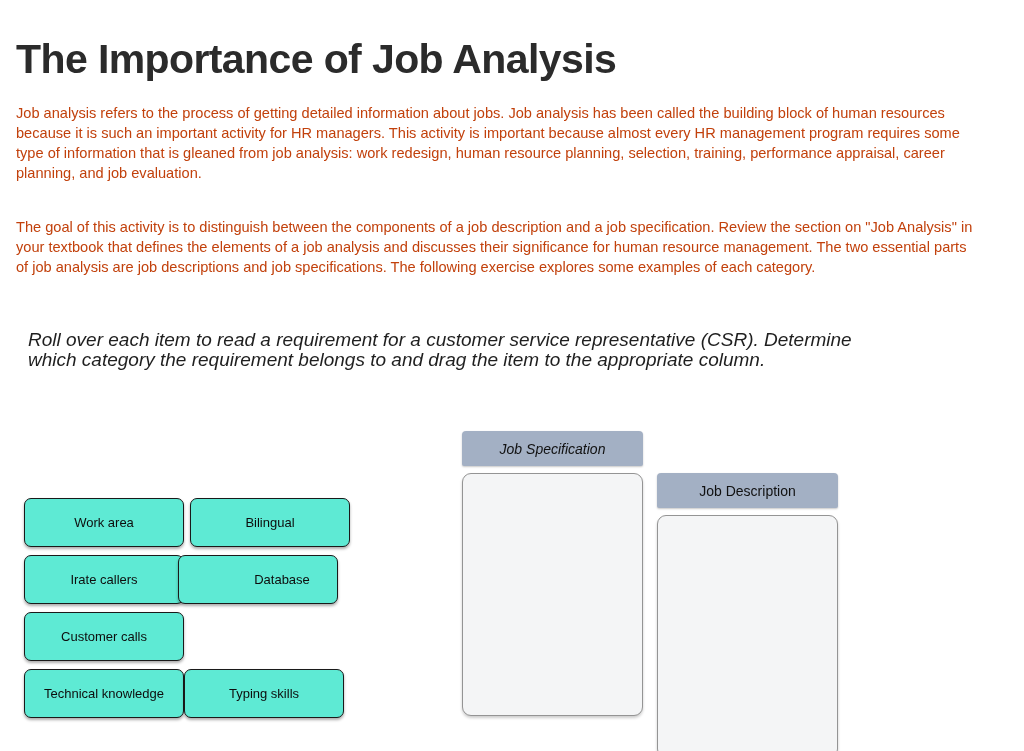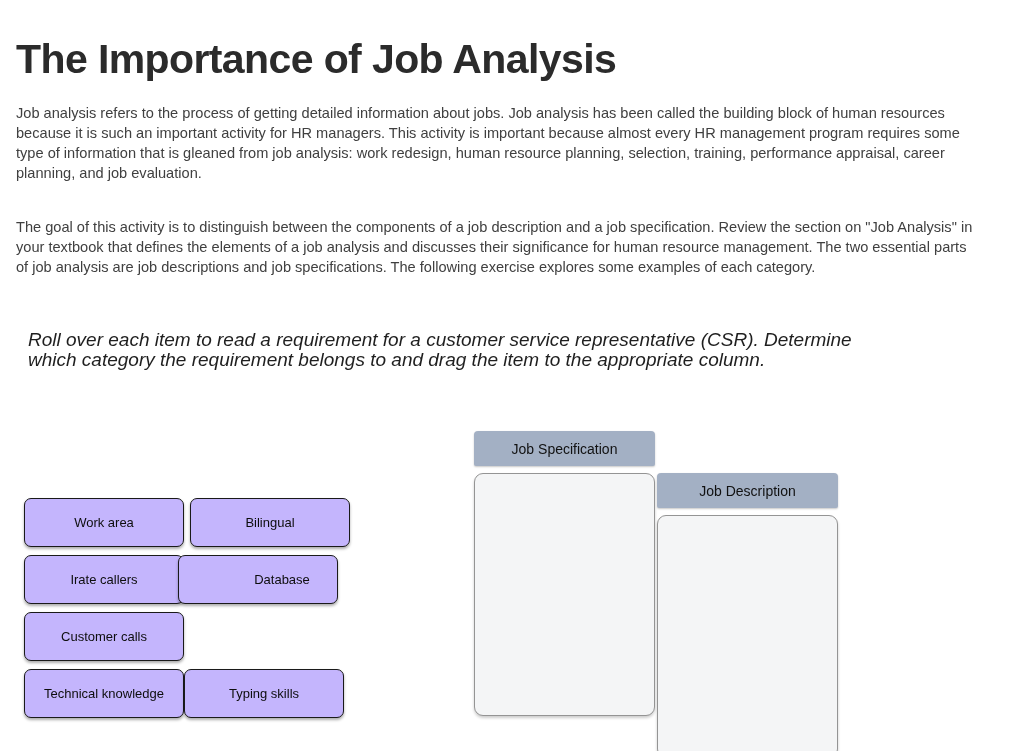--- a/index.html
+++ b/index.html
@@ -29,21 +29,21 @@
     white-space: nowrap;
   }
 
   
   .intro-block {
     position: absolute;
     left: 16px;
     width: 952px;
     font-size: 14.6px;
     line-height: 20.2px;
-    color: #404040;
+    color: #c2410c;
   }
   #para-one  { top: 88px; }
   #para-two  { top: 202px; width: 962px; }
 
   .instruction {
     position: absolute;
     left: 28px;
     top: 311px;
     width: 860px;
     font-size: 19px;
@@ -57,21 +57,21 @@
     position: absolute;
     left: 24px;
     top: 498px;
     width: 340px;
     height: 232px;
   }
   .tile {
     position: absolute;
     box-sizing: border-box;
     height: 49px;
-    background: #c4b5fd;
+    background: #5eead4;
     border: 1.4px solid #1a1a1a;
     border-radius: 7px;
     display: flex;
     align-items: center;
     justify-content: center;
     font-size: 13px;
     color: #0d0d0d;
     box-shadow: 0 2px 3px rgba(0,0,0,0.33);
     cursor: move;
     user-select: none;
@@ -102,21 +102,21 @@
     top: 431px;
     left: 462px;
     width: 380px;
     height: 300px;
   }
   .drop-column {
     position: absolute;
     top: 0;
     width: 181px;
   }
-  .drop-column.first  { left: 12px; }
+  .drop-column.first  { left: 0px; font-style: italic; }
   .drop-column.second { left: 195px; margin-top: 42px; }
 
   .column-header {
     box-sizing: border-box;
     height: 35px;
     background: #a3b0c4;
     border-radius: 4px 4px 2px 2px;
     display: flex;
     align-items: center;
     justify-content: center;

